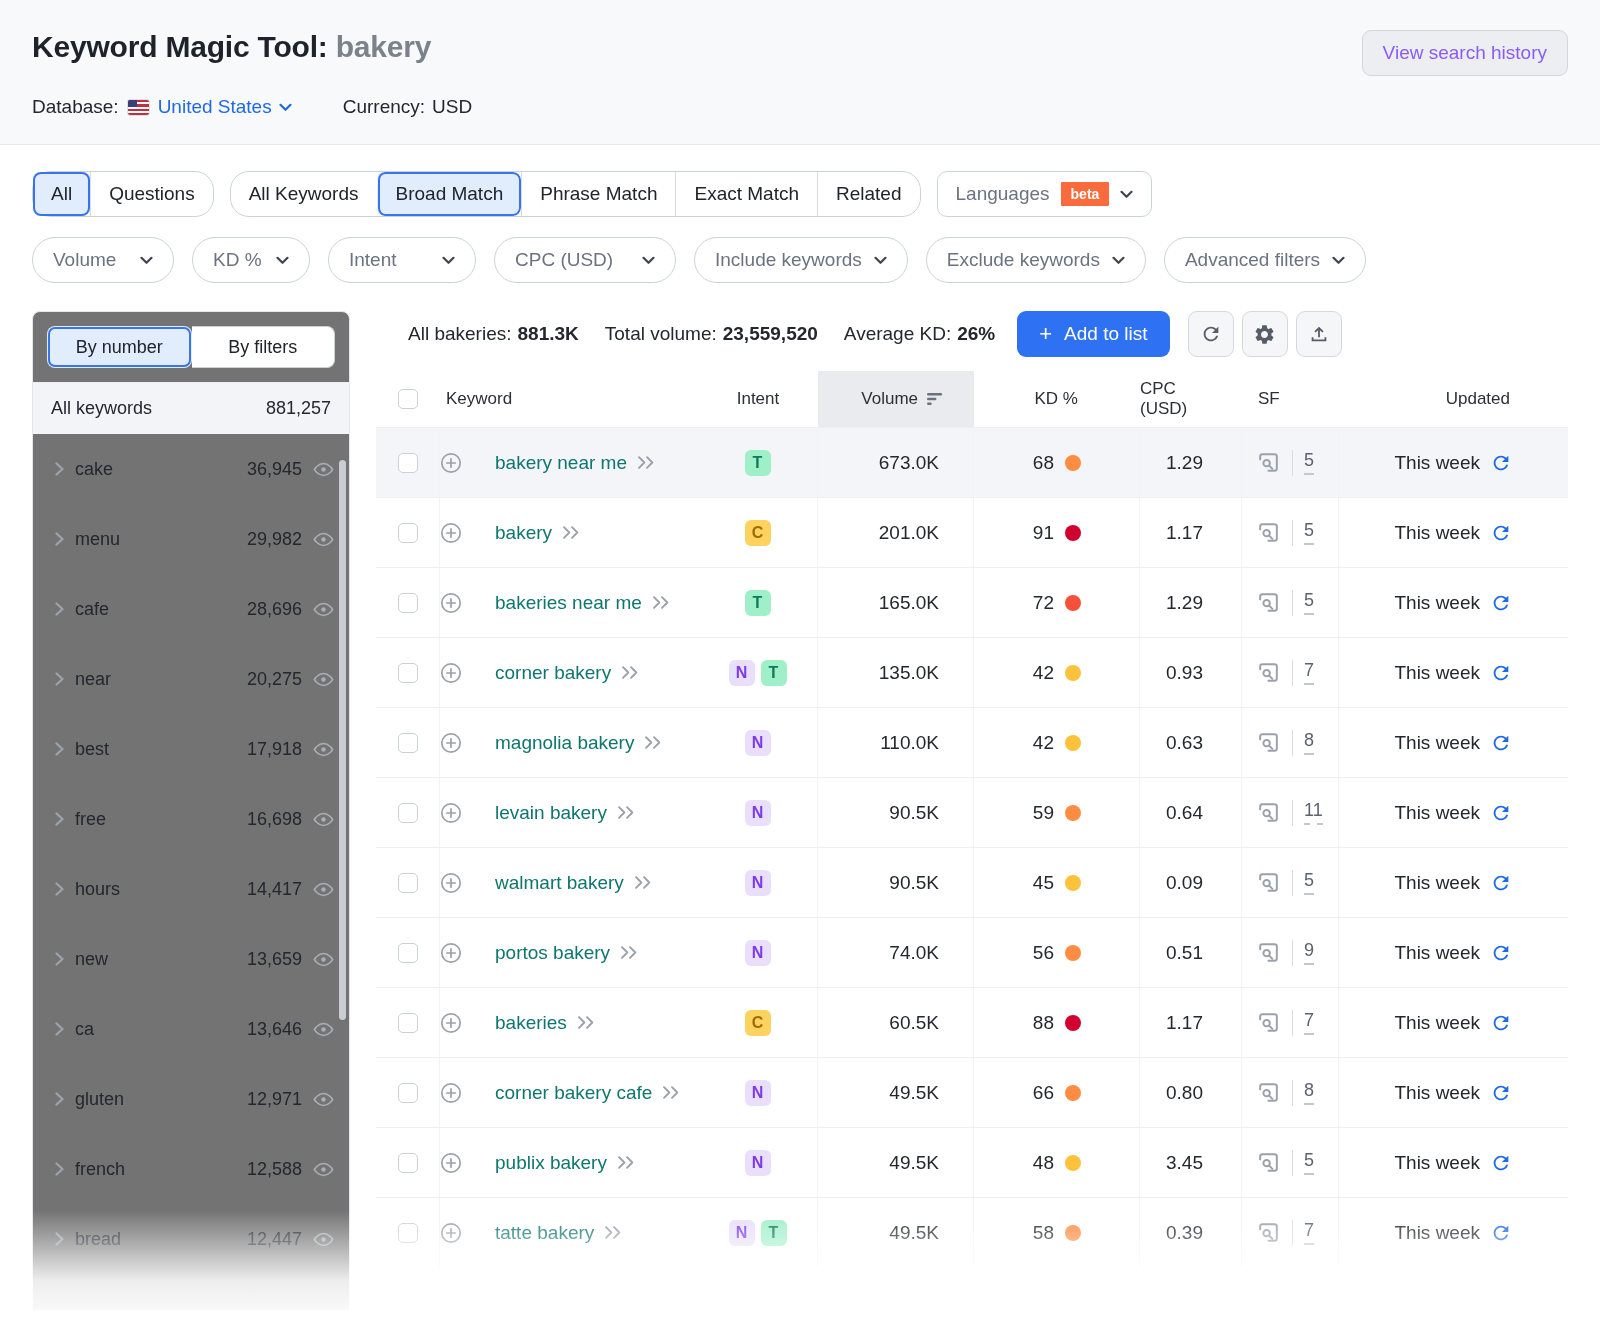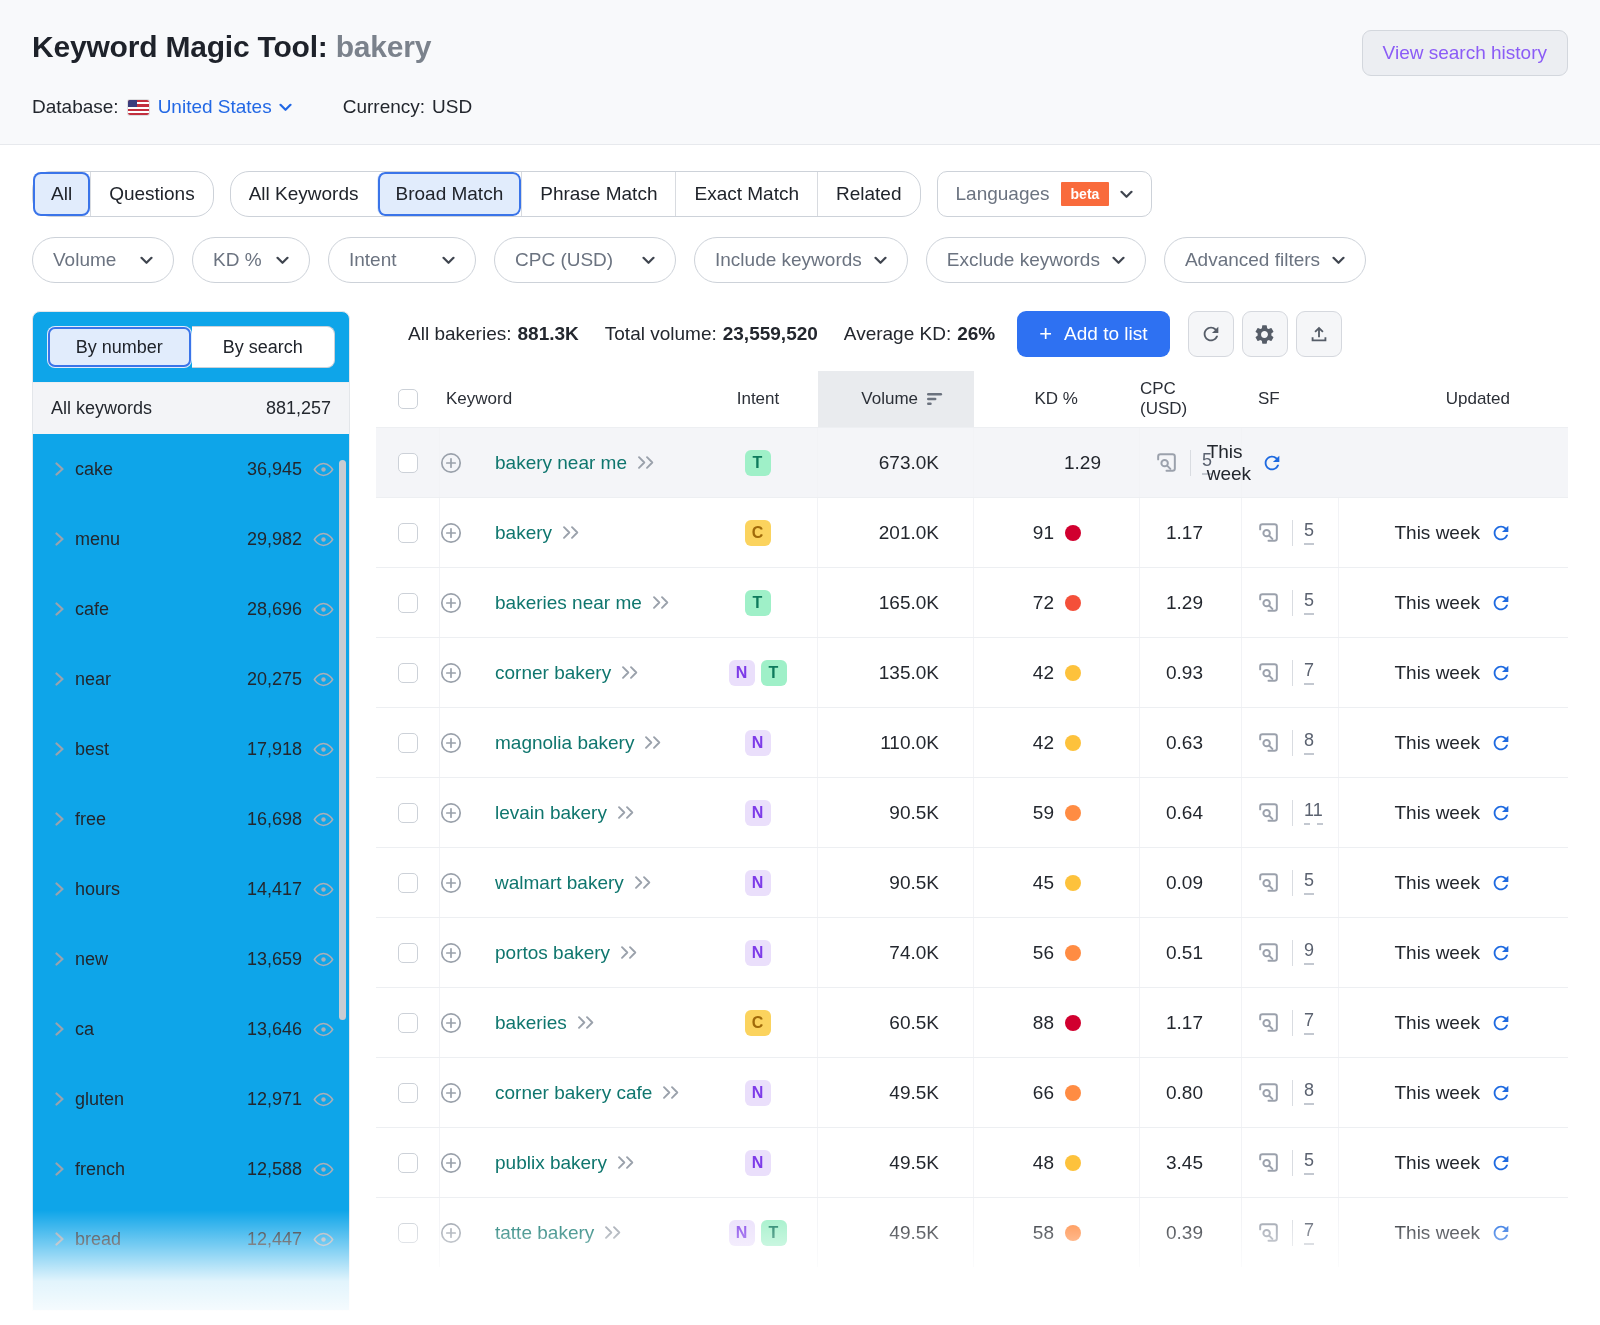--- a/index.html
+++ b/index.html
@@ -44,21 +44,21 @@
     padding:0 20px; border:1px solid #cdd2d9; border-radius:23px; background:#fff; font-size:19px;
     color:#6b7380; font-family:inherit; cursor:pointer; white-space:nowrap; }
   .pill:nth-child(1){ min-width:142px; } .pill:nth-child(2){ min-width:118px; }
   .pill:nth-child(3){ min-width:148px; } .pill:nth-child(4){ min-width:182px; }
 
   
   .content{ display:flex; gap:26px; margin:28px 32px 0; align-items:flex-start; }
 
   
   .sidebar{ width:318px; border:1px solid #e3e6ea; border-radius:8px 8px 0 0; position:relative;
-    background:#0ea5e9; min-height:1000px; }
+    background:#737373; min-height:1000px; }
   .toggle{ display:flex; margin:14px; }
   .toggle-btn{ flex:1; height:42px; font-size:18px; display:flex; align-items:center; justify-content:center;
     border:1px solid #ccd1d8; background:#fff; color:#20242b; font-family:inherit; cursor:pointer; }
   .toggle-btn:first-child{ border-radius:8px 0 0 8px; }
   .toggle-btn:last-child{ border-radius:0 8px 8px 0; border-left:none; }
   .toggle-btn.selected{ background:#e1ecfc; box-shadow:inset 0 0 0 2px #3a74e9; border-color:transparent; border-radius:8px; }
   .sb-all{ display:flex; justify-content:space-between; align-items:center; padding:0 18px; height:52px;
     background:#f3f4f7; font-size:18px; color:#23272e; border-top:1px solid #eceef1; }
   .sb-item{ display:flex; align-items:center; height:70px; padding:0 14px; font-size:18px; cursor:pointer; }
   .sb-item .chev{ color:#9ba3ad; width:24px; }
@@ -230,21 +230,21 @@
           <path d="M1.5 1.8 6.5 6.8 11.5 1.8" stroke="currentColor" stroke-width="2.2" stroke-linecap="round" stroke-linejoin="round"></path>
         </svg>
       </span>
     </button>
   </div>
 
 <div class="content">
   <aside class="sidebar">
     <div class="toggle">
       <button class="toggle-btn selected">By number</button>
-      <button class="toggle-btn">By search</button>
+      <button class="toggle-btn">By filters</button>
     </div>
     <div class="sb-all">
       <span>All keywords</span>
       <span>881,257</span>
     </div>
     <div id="sb-list">
         <div class="sb-item">
           <span class="ic chev">
             <svg width="9" height="14" viewBox="0 0 9 14" fill="none">
               <path d="M1.5 1.5 7.5 7 1.5 12.5" stroke="currentColor" stroke-width="2.2" stroke-linecap="round" stroke-linejoin="round"></path>
@@ -497,20 +497,24 @@
                 <path d="M3 2.2 8.3 7.5 3 12.8M11 2.2 16.3 7.5 11 12.8" stroke="currentColor" stroke-width="1.9" stroke-linecap="round" stroke-linejoin="round"></path>
               </svg>
             </span>
           </div>
           <div class="cell c-int sep">
             <span class="intent i-T">T</span>
           </div>
           <div class="cell c-vol sep">
             <span>673.0K</span>
           </div>
+          <div class="cell c-kd sep">
+            <span>68</span>
+            <span class="dot" style="background:#ff8c43"></span>
+          </div>
           <div class="cell c-cpc sep">
             <span>1.29</span>
           </div>
           <div class="cell c-sf sep">
             <span class="ic">
               <svg width="25" height="25" viewBox="0 0 24 24" fill="none" stroke="currentColor" stroke-width="1.9" stroke-linecap="round" stroke-linejoin="round">
                 <path d="M4 9V6.2C4 5 5 4 6.2 4h11.6C19 4 20 5 20 6.2v11.6C20 19 19 20 17.8 20H12"></path>
                 <circle cx="10.2" cy="12.6" r="3.1"></circle>
                 <path d="m12.6 15 3.1 3.1"></path>
               </svg>

